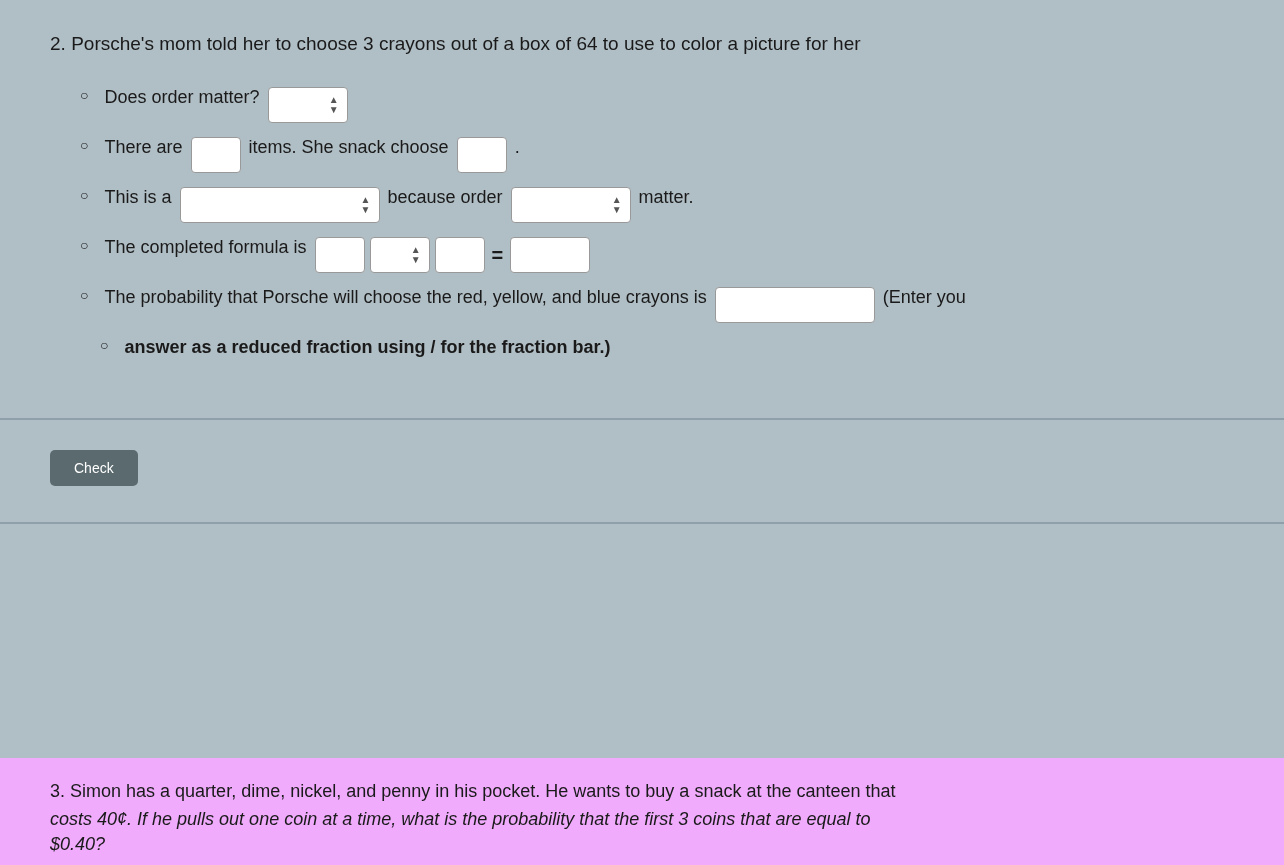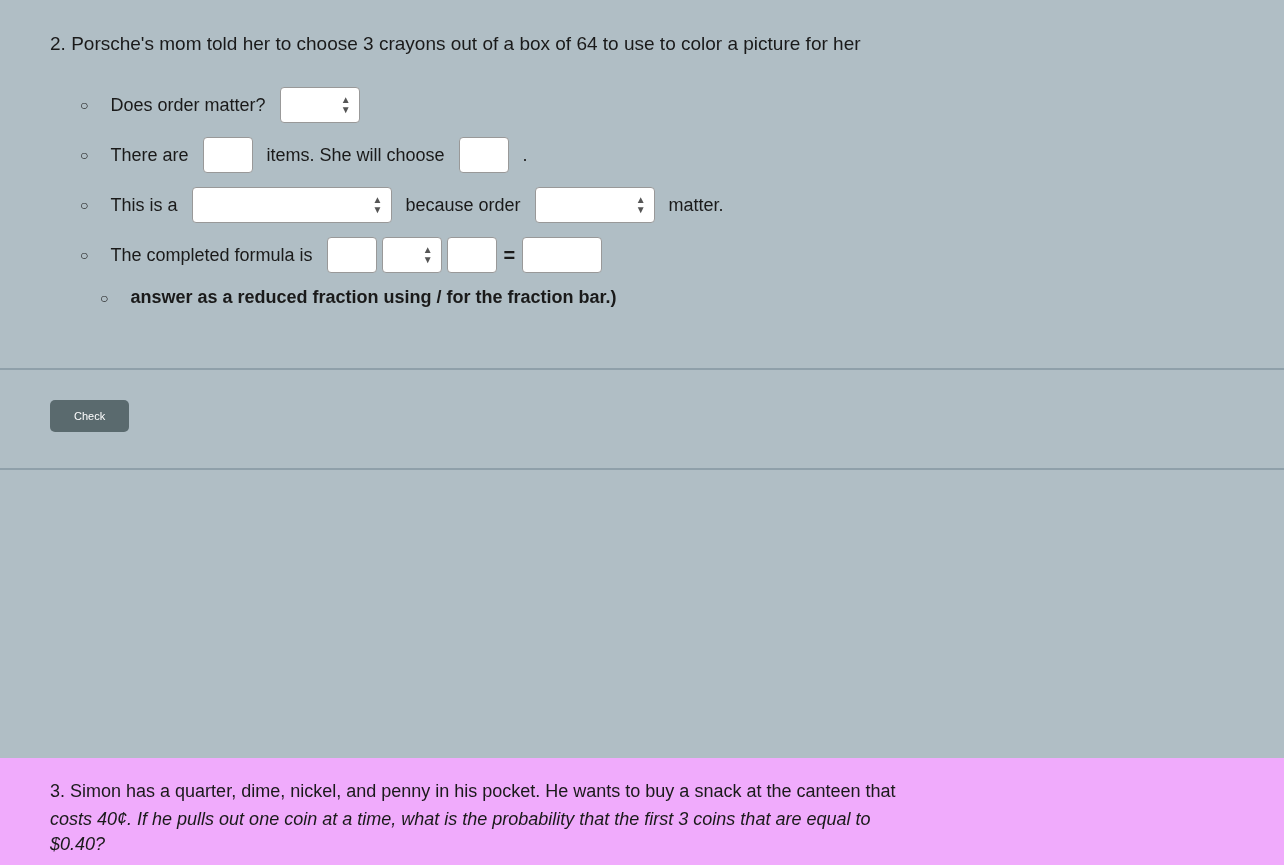--- a/index.html
+++ b/index.html
@@ -29,25 +29,25 @@
       padding-right: 100px;
     }
 
     .bullet-list {
       list-style: none;
       padding-left: 30px;
     }
 
     .bullet-list li {
       display: flex;
-      align-items: center;
+      align-items: flex-start;
       flex-wrap: wrap;
       margin-bottom: 14px;
       font-size: 18px;
-      gap: 14px;
+      gap: 8px;
     }
 
     .bullet-list li::before {
       content: "○";
       margin-right: 8px;
       font-size: 14px;
     }
 
     .input-box {
       background: white;
@@ -114,21 +114,21 @@
       background: #8fa0aa;
       margin: 20px 0;
     }
 
     .check-btn {
       background: #5a6a6e;
       color: white;
       border: none;
       border-radius: 5px;
       padding: 10px 24px;
-      font-size: 11px;
+      font-size: 14px;
       cursor: pointer;
       margin: 10px 0 16px 0;
     }
 
     .check-area {
       padding: 0 50px;
     }
 
     .bottom-section {
       position: absolute;
@@ -174,21 +174,21 @@
         <span>Does order matter?</span>
         <div class="select-box" style="min-width:80px;width:80px;">
           <span></span>
           <span class="arrows">▲<br>▼</span>
         </div>
       </li>
 
       <li>
         <span>There are</span>
         <div class="input-box small"></div>
-        <span>items. She will choose</span>
+        <span>items. She snack choose</span>
         <div class="input-box small"></div>
         <span>.</span>
       </li>
 
       <li>
         <span>This is a</span>
         <div class="select-box wide">
           <span></span>
           <span class="arrows">▲<br>▼</span>
         </div>
@@ -207,20 +207,25 @@
           <div class="select-box" style="min-width:60px;width:60px;">
             <span></span>
             <span class="arrows">▲<br>▼</span>
           </div>
           <div class="input-box small"></div>
           <span class="equals-sign">=</span>
           <div class="input-box medium"></div>
         </div>
       </li>
 
+      <li style="flex-wrap:wrap;">
+        <span>The probability that Porsche will choose the red, yellow, and blue crayons is</span>
+        <div class="input-box large"></div>
+        <span>(Enter you</span>
+      </li>
       <li style="padding-left: 20px; font-weight: bold;">
         <span>answer as a reduced fraction using / for the fraction bar.)</span>
       </li>
 
     </ul>
   </div>
 </div>
 
 <div class="divider-line"></div>
 

